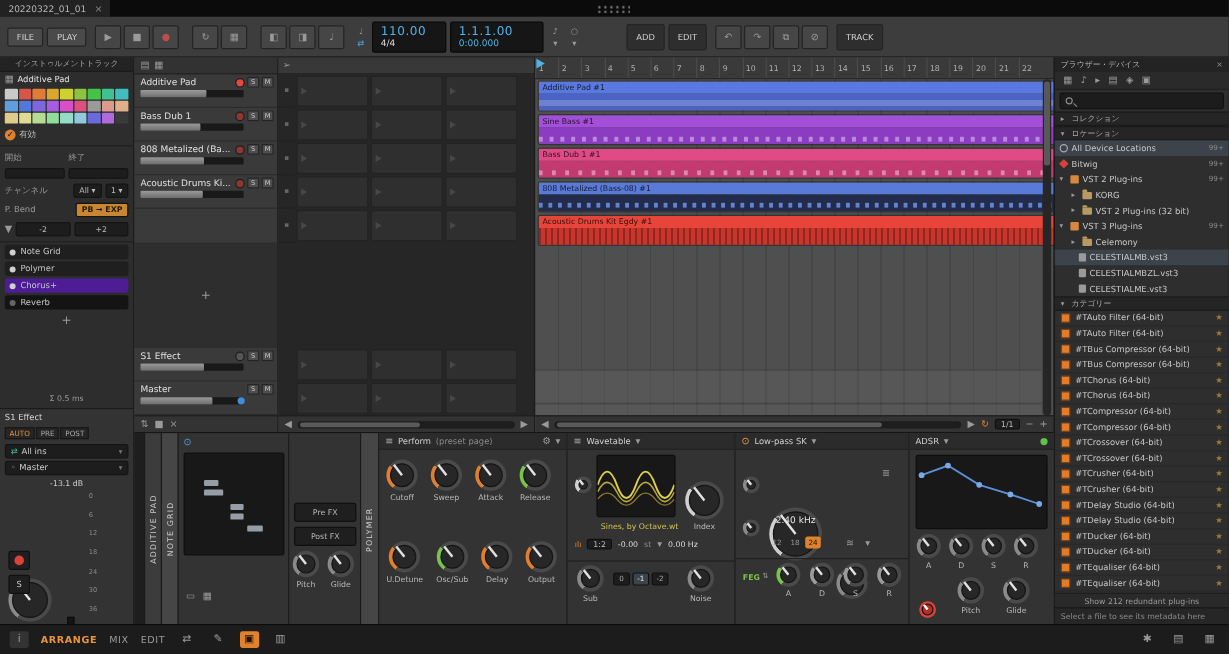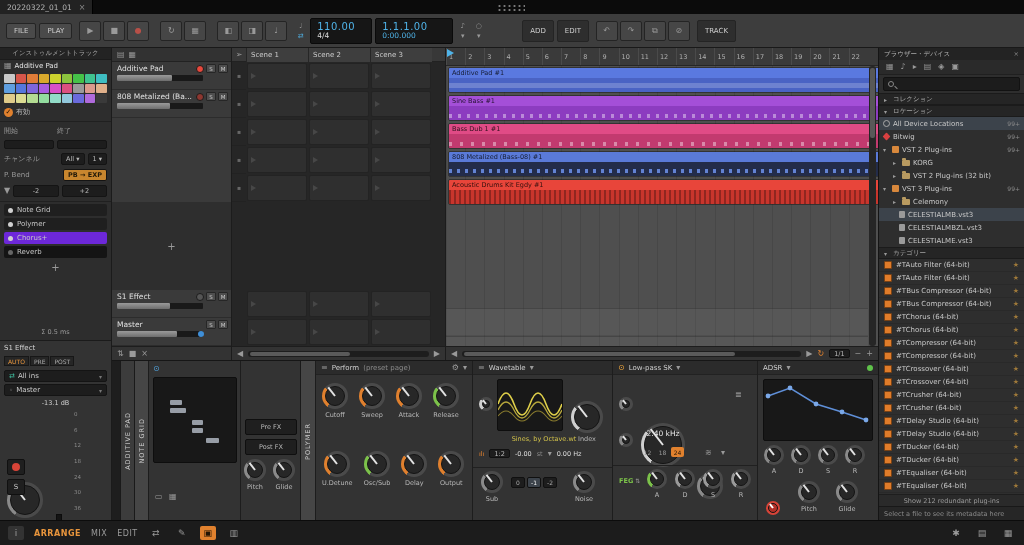--- a/index.html
+++ b/index.html
@@ -302,21 +302,21 @@
       <div class="devrow" style="background: rgb(31, 31, 31);">
         <span class="dot" style="background: rgb(208, 208, 208);"></span>
         <span>Note Grid</span>
       </div>
 
       <div class="devrow" style="background: rgb(31, 31, 31);">
         <span class="dot" style="background: rgb(208, 208, 208);"></span>
         <span>Polymer</span>
       </div>
 
-      <div class="devrow" style="background: #6d28d9;">
+      <div class="devrow" style="background: #4c1d95;">
         <span class="dot" style="background: rgb(208, 208, 208);"></span>
         <span>Chorus+</span>
       </div>
 
       <div class="devrow" style="background: rgb(20, 20, 20);">
         <span class="dot" style="background: rgb(102, 102, 102);"></span>
         <span>Reverb</span>
       </div>
     </div>
     <div style="text-align:center;color:#9a9a9a;font-size:10px;margin-top:4px">+</div>
@@ -380,33 +380,55 @@
           <span class="recdot" style="background: rgb(232, 72, 60);"></span>
           <span class="sm">S</span>
           <span class="sm">M</span>
         </div>
         <div class="fader">
             <span class="fadfill" style="width: 64%;"></span>
           </div>
       </div>
 
 
+      <div class="trow">
+        <div class="trtop">
+          <span class="tname">Bass Dub 1</span>
+          <span class="recdot" style="background: rgb(142, 55, 48);"></span>
+          <span class="sm">S</span>
+          <span class="sm">M</span>
+        </div>
+        <div class="fader">
+            <span class="fadfill" style="width: 58%;"></span>
+          </div>
+      </div>
 
       <div class="trow">
         <div class="trtop">
           <span class="tname">808 Metalized (Ba...</span>
           <span class="recdot" style="background: rgb(142, 55, 48);"></span>
           <span class="sm">S</span>
           <span class="sm">M</span>
         </div>
         <div class="fader">
             <span class="fadfill" style="width: 62%;"></span>
           </div>
       </div>
 
+      <div class="trow">
+        <div class="trtop">
+          <span class="tname">Acoustic Drums Ki...</span>
+          <span class="recdot" style="background: rgb(142, 55, 48);"></span>
+          <span class="sm">S</span>
+          <span class="sm">M</span>
+        </div>
+        <div class="fader">
+            <span class="fadfill" style="width: 60%;"></span>
+          </div>
+      </div>
     </div>
     <div id="tp-empty">
         <span>+</span>
       </div>
     <div class="lowrow trow" style="top:242px;background:#3a3a3a">
       <div class="trtop">
         <span class="tname">S1 Effect</span>
         <span class="recdot" style="background:#555"></span>
         <span class="sm">S</span>
         <span class="sm">M</span>
@@ -429,33 +451,20 @@
     <div class="panelbar">
       <span class="ico">⇅</span>
       <span class="ico">■</span>
       <span class="ico">×</span>
     </div>
   </div>
 
   <div id="launcher" class="ab">
     <div id="ln-head">
       <span class="ico" style="width:14px;text-align:center">➢</span>
-      <div style="display:flex">
-        <div class="scn">
-            <span>Scene 1</span>
-          </div>
-
-        <div class="scn">
-            <span>Scene 2</span>
-          </div>
-
-        <div class="scn">
-            <span>Scene 3</span>
-          </div>
-      </div>
     </div>
     <div class="stopcol">
       <div class="stopcell">▪</div>
       <div class="stopcell">▪</div>
       <div class="stopcell">▪</div>
       <div class="stopcell">▪</div>
       <div class="stopcell">▪</div>
     </div>
     <div class="cellgrid">
       <div class="cellrow">
@@ -945,21 +954,21 @@
           <i></i>
           <b></b>
         </div>
       <div class="well" style="left:24px;top:18px;width:66px;height:52px">
         <svg width="64" height="50" viewBox="0 0 64 50">
           <path d="M0,24 Q8,2 16,24 T32,24 T48,24 T64,24" fill="none" stroke="#e0d04a" stroke-width="1.6"></path>
           <path d="M0,30 Q8,14 16,30 T32,30 T48,30 T64,30" fill="none" stroke="#b8a83c" stroke-width="1.3"></path>
           <path d="M0,36 Q8,26 16,36 T32,36 T48,36 T64,36" fill="none" stroke="#8a7c2e" stroke-width="1.1"></path>
         </svg>
       </div>
-      <div class="wtfile ab" style="left:23px;top:74px;width:96px">Sines, by Octave.wt</div>
+      <div class="wtfile ab" style="left:12px;top:74px;width:96px">Sines, by Octave.wt</div>
       <div class="kcol ab" style="left:98px;top:40px">
           <div class="knob k32" style="--kc:#cfcfcf">
             <i></i>
             <b></b>
           </div>
           <div class="klab">Index</div>
         </div>
       <div class="fc ab" style="left:6px;top:88px;gap:5px;font-size:6.5px">
         <span style="color:#e0812e">ılı</span>
         <span class="zchip">1:2</span>

